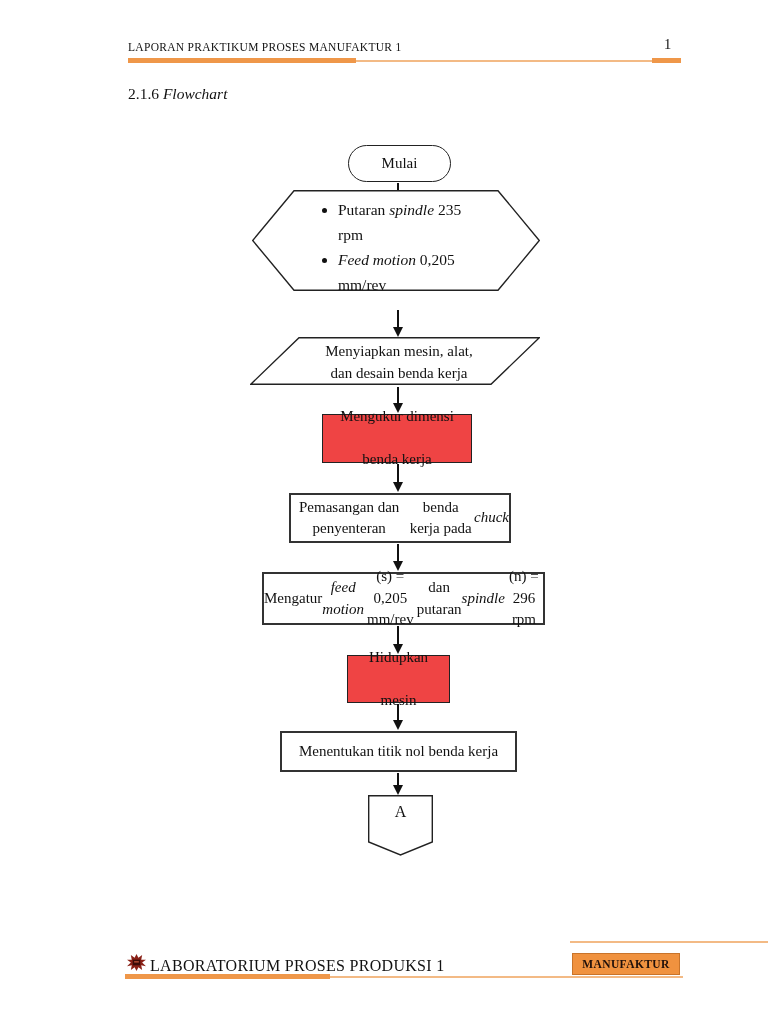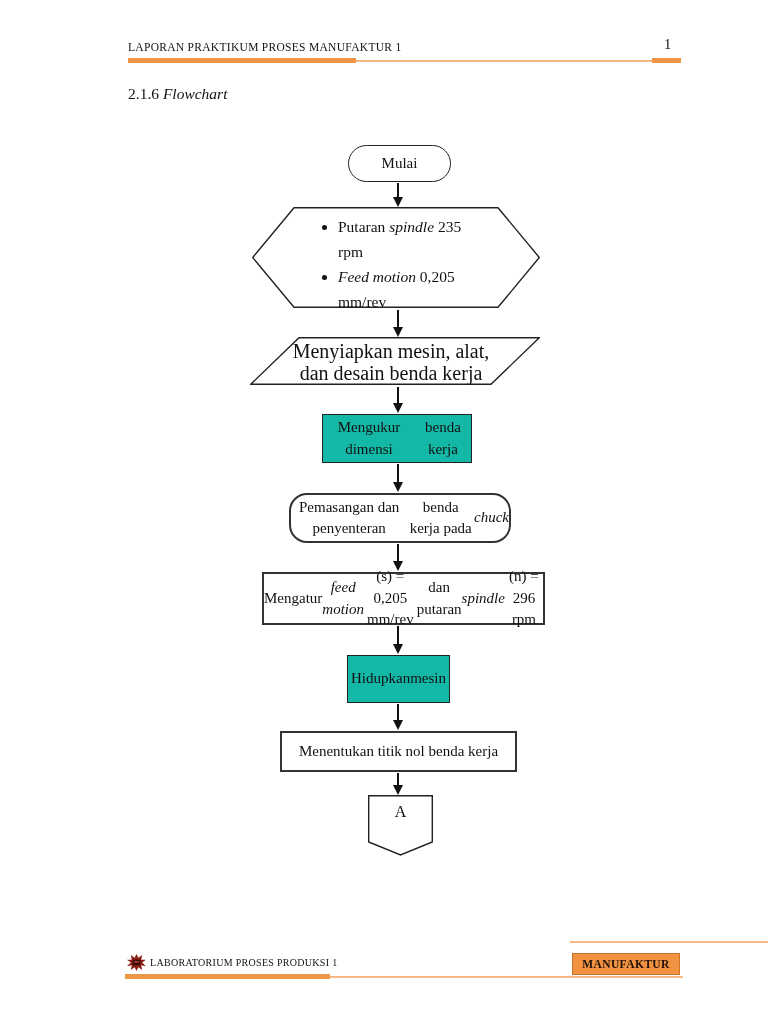--- a/index.html
+++ b/index.html
@@ -16,50 +16,50 @@
   .rule.thin { background:#F3BA85; }
   .hdr-rule-main { left:128px; top:58px; width:228px; height:5px; }
   .hdr-rule-thin { left:356px; top:59.5px; width:296px; height:2px; }
   .hdr-rule-pg   { left:652px; top:58px; width:29px; height:5px; }
   
   .section-heading { position:absolute; left:128px; top:85px; font-size:15.5px; font-weight:normal; }
   .section-heading .it { font-style:italic; }
   
   .node { position:absolute; display:flex; align-items:center; justify-content:center;
           text-align:center; font-size:15px; line-height:21.5px; }
-  .boxed { border:1.5px solid #222; background:#14b8a6; }
+  .boxed { border:1.5px solid #222; background:#ef4444;flex-direction:column; }
   .boxed2 { border:2px solid #333; background:#fff; }
   .it { font-style:italic; }
   .n-start { left:348px; top:145px; width:103px; height:37px;
              border:1.3px solid #222; border-radius:19px; }
   .shape-wrap { position:absolute; }
   .shape-wrap svg { position:absolute; left:0; top:0; }
   .hex-text { position:absolute; left:60px; top:7px; width:210px; }
   .hex-text ul { list-style:disc; padding-left:26px; }
   .hex-text li { font-size:15.5px; line-height:25px; text-align:left; }
-  .par-text { position:absolute; left:26px; top:4px; width:230px; text-align:center;
-              font-size:20px; line-height:21.5px; }
+  .par-text { position:absolute; left:34px; top:4px; width:230px; text-align:center;
+              font-size:15px; line-height:21.5px; }
   .n-measure   { left:322px; top:414px; width:150px; height:49px; }
-  .n-mount     { left:289px; top:493px; width:222px; height:50px;border-radius:18px; }
+  .n-mount     { left:289px; top:493px; width:222px; height:50px; }
   .n-setparams { left:262px; top:572px; width:283px; height:53px; }
   .n-poweron   { left:347px; top:655px; width:103px; height:48px; }
   .n-zeropoint { left:280px; top:731px; width:237px; height:41px; }
   .conn-text { position:absolute; left:0; top:8px; width:100%; text-align:center; font-size:16px; }
   
   .arrow { position:absolute; left:392px; width:12px; display:flex; flex-direction:column; align-items:center; }
   .arrow .line { width:1.8px; flex:1; background:#111; }
   .arrow .head { width:0; height:0; border-left:5.5px solid transparent;
                  border-right:5.5px solid transparent; border-top:10px solid #111; }
   .a1 { top:183px; height:24px; } .a2 { top:310px; height:27px; }
   .a3 { top:387px; height:26px; } .a4 { top:464px; height:28px; }
   .a5 { top:544px; height:27px; } .a6 { top:626px; height:28px; }
   .a7 { top:704px; height:26px; } .a8 { top:773px; height:22px; }
   
   .ftr-icon { position:absolute; left:127px; top:954px; width:19px; height:17px; }
-  .ftr-lab  { position:absolute; left:150px; top:957px; font-size:10px; letter-spacing:.3px; }
+  .ftr-lab  { position:absolute; left:150px; top:957px; font-size:16px; letter-spacing:.3px; }
   .ftr-rule-main { left:125px; top:974px; width:205px; height:5px; }
   .ftr-rule-thin { left:330px; top:975.5px; width:353px; height:2px; }
   .ftr-rule-top  { left:570px; top:941px; width:198px; height:2px; }
   .praktikum-box { position:absolute; left:572px; top:953px; width:108px; height:22px;
                    background:#F0923F; border:1px solid #C8742B; display:flex;
                    align-items:center; justify-content:center;
                    font-size:11.5px; font-weight:bold; color:#20100a; letter-spacing:.4px; }
 </style>
 </head>
 <body>
@@ -78,21 +78,21 @@
     <span class="it">Flowchart</span>
   </div>
 
   <div class="node n-start">Mulai</div>
 
   <div class="arrow a1">
       <div class="line"></div>
       <div class="head"></div>
     </div>
 
-  <div class="shape-wrap" style="left:252px; top:207px; width:288px; height:101px;">
+  <div class="shape-wrap" style="left:252px; top:190px; width:288px; height:101px;">
     <svg width="288" height="101" viewBox="0 0 288 101">
       <polygon points="42,0.7 246,0.7 287.3,50.5 246,100.3 42,100.3 0.7,50.5" fill="#ffffff" stroke="#222" stroke-width="1.4"></polygon>
     </svg>
     <div class="hex-text">
       <ul>
         <li><span>Putaran </span><span style="font-style: italic;">spindle</span><span> 235</span><br><span>rpm</span></li>
         <li><span style="font-style: italic;">Feed motion</span><span> 0,205</span><br><span>mm/rev</span></li>
       </ul>
     </div>
   </div>

